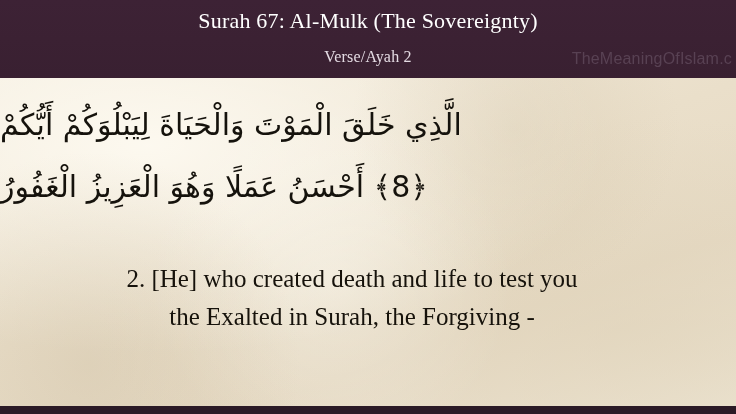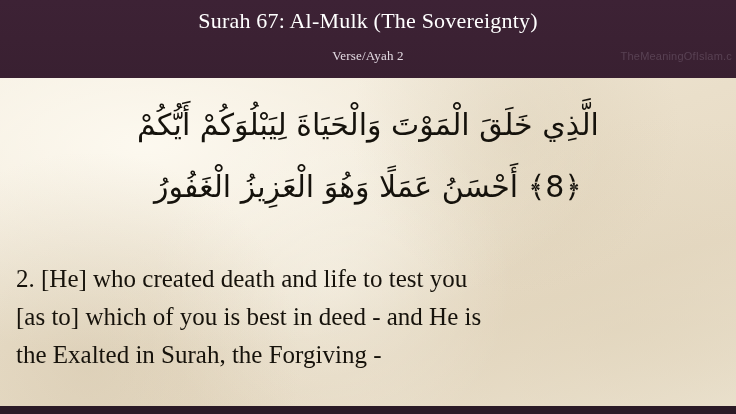--- a/index.html
+++ b/index.html
@@ -44,30 +44,30 @@
     letter-spacing: 0.2px;
     white-space: nowrap;
   }
   .header-subtitle {
     position: absolute;
     top: 48px;
     left: 0;
     width: 736px;
     text-align: center;
     color: #e4dbe3;
-    font-size: 13px;
+    font-size: 16px;
     font-family: "Liberation Serif", serif;
     letter-spacing: 0.2px;
   }
   .watermark {
     position: absolute;
     top: 50px;
     right: 4px;
     color: #5a4355;
-    font-size: 11px;
+    font-size: 16px;
     font-family: "Liberation Sans", sans-serif;
     letter-spacing: 0.2px;
     white-space: nowrap;
     opacity: 0.95;
   }
 
   
   .paper {
     position: absolute;
     top: 78px;
@@ -89,39 +89,40 @@
       radial-gradient(circle at 45% 60%, rgba(255,255,250,0.35) 0%, rgba(255,255,250,0) 40%);
     pointer-events: none;
   }
 
   
   .arabic-block {
     position: absolute;
     top: 16px;
     left: 0;
     width: 736px;
-    text-align: center;
+    text-align: left;
     color: #1d1912;
     direction: rtl;
   }
   .arabic-line {
     font-family: "DejaVu Sans", sans-serif;
     font-size: 30px;
     line-height: 62px;
     color: #15120c;
     white-space: nowrap;
     letter-spacing: 0px;
   }
 
   
   .translation-block {
     position: absolute;
     top: 182px;
-    left: 16px;
+    left: 8px;
     width: 688px;
+    text-align: center;
     color: #16120b;
     font-family: "Liberation Serif", serif;
     font-size: 25px;
     line-height: 38px;
   }
   .translation-line {
     display: block;
     white-space: nowrap;
   }
 
@@ -148,21 +149,20 @@
 
   <div class="paper">
 
     <div class="arabic-block">
       <div class="arabic-line">الَّذِي خَلَقَ الْمَوْتَ وَالْحَيَاةَ لِيَبْلُوَكُمْ أَيُّكُمْ</div>
       <div class="arabic-line">﴿8﴾ أَحْسَنُ عَمَلًا وَهُوَ الْعَزِيزُ الْغَفُورُ</div>
     </div>
 
     <div class="translation-block">
       <span class="translation-line">2. [He] who created death and life to test you</span>
-      <span class="translation-line">[as to] which of you is best in deed - and He is</span>
       <span class="translation-line">the Exalted in Surah, the Forgiving -</span>
     </div>
 
   </div>
 
   <div class="bottom-strip"></div>
 
 </div>
 
 </body></html>

